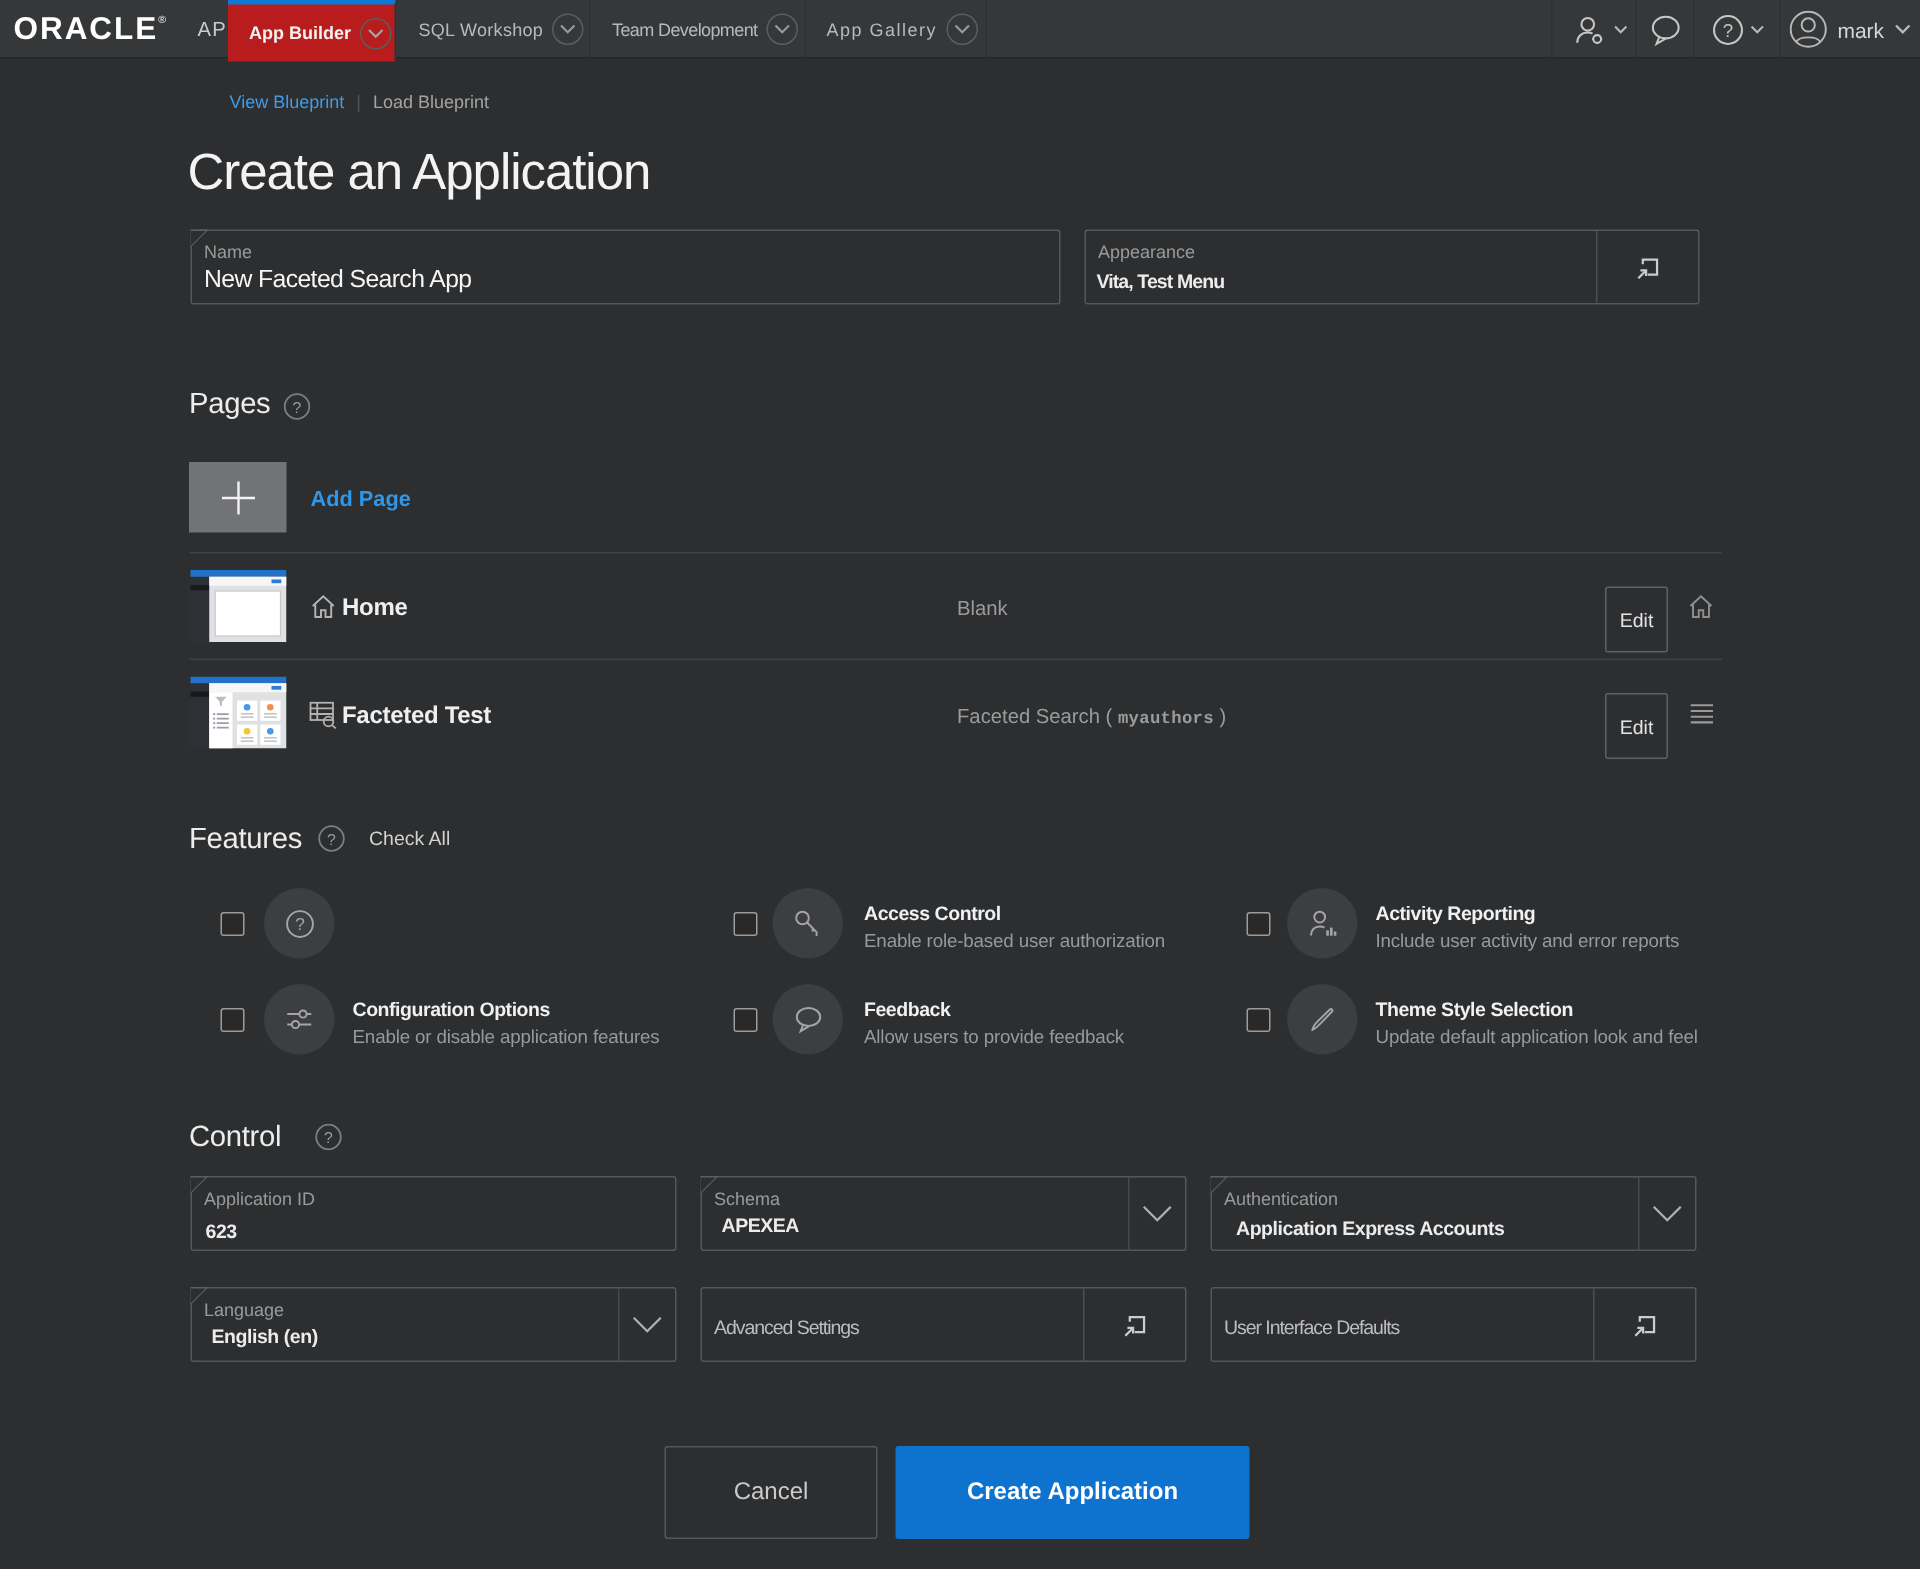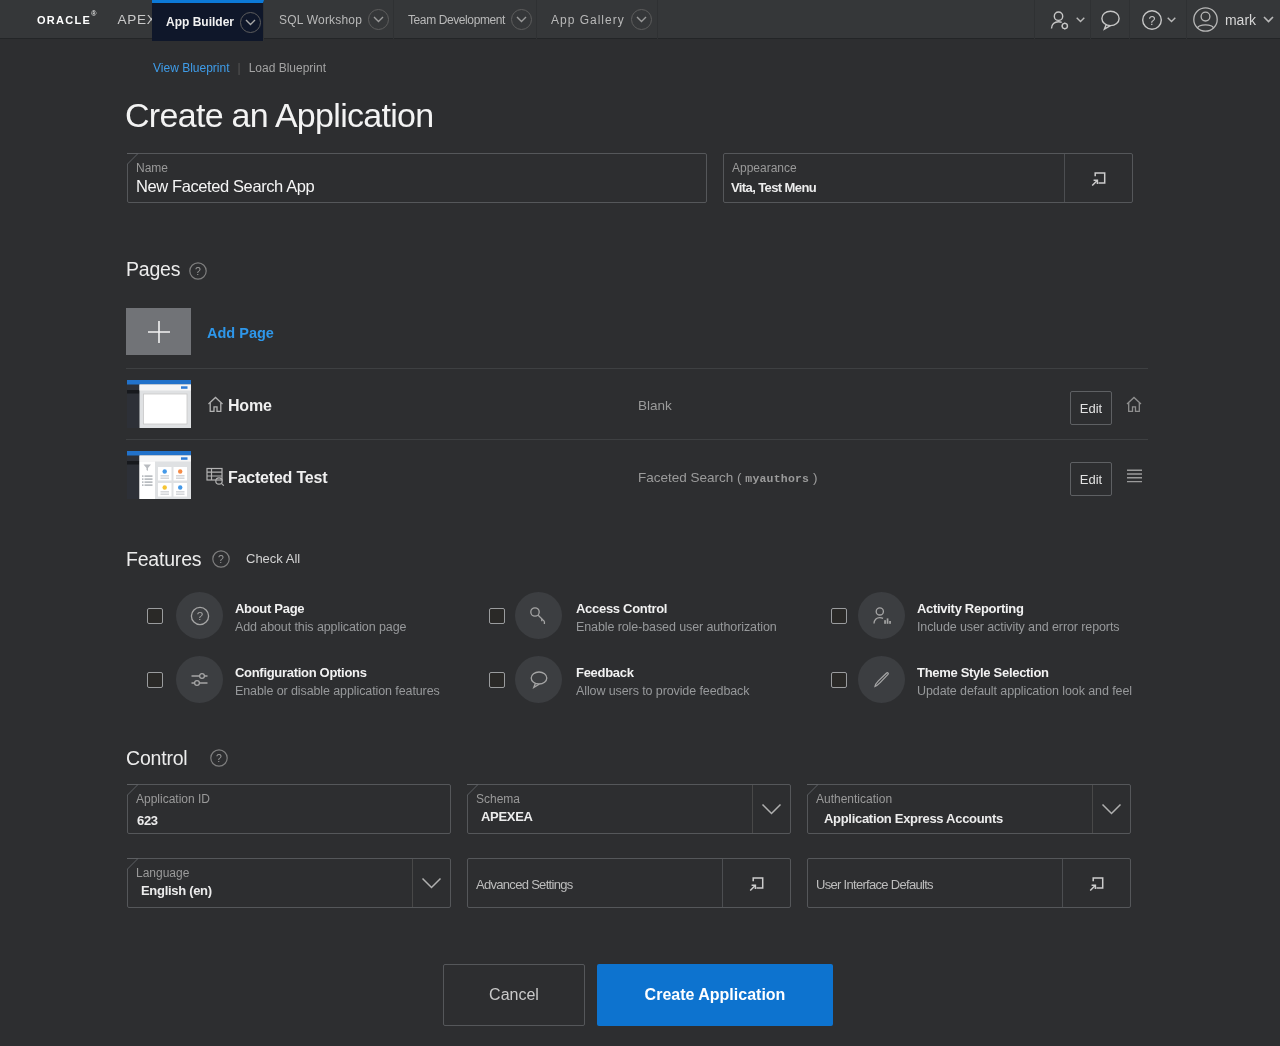--- a/index.html
+++ b/index.html
@@ -3,26 +3,26 @@
 <meta charset="utf-8">
 <style>
 * { margin:0; padding:0; box-sizing:border-box; }
 html,body { width:1280px; height:1046px; background:#2d2e30; font-family:"Liberation Sans", sans-serif; overflow:hidden; }
 .abs { position:absolute; }
 #page { position:relative; width:1280px; height:1046px; background:#2d2e30; }
 
 
 #hdr { position:absolute; left:0; top:0; width:1280px; height:39px; background:#353739; border-bottom:1px solid #232527; }
 #logo { position:absolute; left:0; top:0; width:152px; height:39px; display:flex; align-items:center; padding-left:9px; }
-#logo .oracle { color:#fff; font-weight:700; font-size:11px; letter-spacing:1.3px;margin-left:28px; }
+#logo .oracle { color:#fff; font-weight:700; font-size:21px; letter-spacing:1.3px; }
 #logo .reg { color:#fff; font-size:7px; vertical-align:top; position:relative; top:-6px; left:0px;}
 #logo .apex { color:#c9c9c9; font-size:13.5px; letter-spacing:0.8px; margin-left:21px; }
 .tab { position:absolute; top:0; height:39px; display:flex; align-items:center; justify-content:space-between; padding:0 8px 0 14px; border-right:1px solid #2f3133; white-space:nowrap; }
 .tab .lbl { font-size:12px; color:#b9b9b9; }
-.tab.active { background:#0f172a; border-top:3px solid #0c79d8; border-right:1px solid #2f3133; height:41px; }
+.tab.active { background:#b91c1c; border-top:3px solid #0c79d8; border-right:1px solid #2f3133; height:41px; }
 .tab.active .lbl { color:#f2f2f2; font-weight:700; }
 .cc { width:21px; height:21px; border:1px solid #5d5d5d; border-radius:50%; display:flex; align-items:center; justify-content:center; flex:none; margin-left:6px; }
 .rcell { position:absolute; top:0; height:39px; display:flex; align-items:center; justify-content:center; border-left:1px solid #2f3133; }
 
 
 .link { color:#3f9ce8;margin-left:27px; }
 #crumbs { position:absolute; left:126px; top:61px; font-size:12px; }
 #title { position:absolute; left:125px; top:96px; font-size:34px; color:#f3f3f3; font-weight:400; letter-spacing:-0.7px; }
 
 .field { position:absolute; border:1px solid #55575a; border-radius:2px; height:50px; background:#2d2e30; }
@@ -30,21 +30,21 @@
 .field .fvalue { position:absolute; left:13px; top:26px; font-size:13px; font-weight:700; color:#ececec; letter-spacing:-0.3px; }
 .notch { position:absolute; left:-1px; top:-1px; width:0; height:0; border-top:12px solid #5d5f62; border-right:12px solid transparent; }
 .notch:after { content:''; position:absolute; left:0px; top:-11.4px; width:0; height:0; border-top:10px solid #2d2e30; border-right:10px solid transparent; }
 .btncell { position:absolute; right:0; top:0; bottom:0; border-left:1px solid #4c4e51; display:flex; align-items:center; justify-content:center; }
 
 .h2 { position:absolute; font-size:19.5px; color:#ececec; font-weight:400; letter-spacing:-0.2px; }
 .qicon { position:absolute; width:18px; height:18px; }
 
 .sep { position:absolute; left:126px; width:1022px; height:1px; background:#3e4042; }
 
-.editbtn { position:absolute; width:42px; height:34px; border:1px solid #5e6063; border-radius:2px; color:#e2e2e2; font-size:13px; display:flex; align-items:center; justify-content:center; }
+.editbtn { position:absolute; width:42px; height:44px; border:1px solid #5e6063; border-radius:2px; color:#e2e2e2; font-size:13px; display:flex; align-items:center; justify-content:center; }
 
 .ftitle { font-size:13px; font-weight:700; color:#f1f1f1; line-height:1; letter-spacing:-0.3px; }
 .fsub { font-size:12.5px; color:#97999b; line-height:1; margin-top:6px; letter-spacing:-0.1px; }
 .fcheck { position:absolute; width:16px; height:16px; border:1px solid #9a9c9e; border-radius:2px; background:#2a2927; }
 .fcircle { position:absolute; width:47px; height:47px; border-radius:50%; background:#3c3e41; display:flex; align-items:center; justify-content:center; }
 
 .bigbtn { position:absolute; top:964px; height:62px; display:flex; align-items:center; justify-content:center; font-size:16px; border-radius:2px; }
 </style>
 </head>
 <body>
@@ -244,24 +244,20 @@
   </svg>
   <div class="abs" style="left:246px; top:551px; font-size:13px; color:#d2d2d2;">Check All</div>
 
   <div class="fcheck" style="left:147px; top:608px;"></div>
   <div class="fcircle" style="left:176px; top:592px;">
     <svg width="20" height="20" viewBox="0 0 20 20">
       <circle cx="10" cy="10" r="8.6" fill="none" stroke="#a5a5a5" stroke-width="1.3"></circle>
       <text x="10" y="14.3" font-size="11.5" fill="#a5a5a5" text-anchor="middle" font-family="Liberation Sans">?</text>
     </svg>
   </div>
-  <div class="abs" style="left:235px; top:602px;">
-    <div class="ftitle">About Page</div>
-    <div class="fsub">Add about this application page</div>
-  </div>
 
   <div class="fcheck" style="left:489px; top:608px;"></div>
   <div class="fcircle" style="left:515px; top:592px;">
     <svg width="21" height="21" viewBox="0 0 21 21" fill="none" stroke="#a5a5a5" stroke-width="1.3">
       <circle cx="7" cy="7" r="4.2"></circle>
       <path d="M10.2 10.2l6.4 6.4"></path>
       <path d="M16.4 16.4v2.6M13.8 13.8v2.4"></path>
     </svg>
   </div>
   <div class="abs" style="left:576px; top:602px;">

